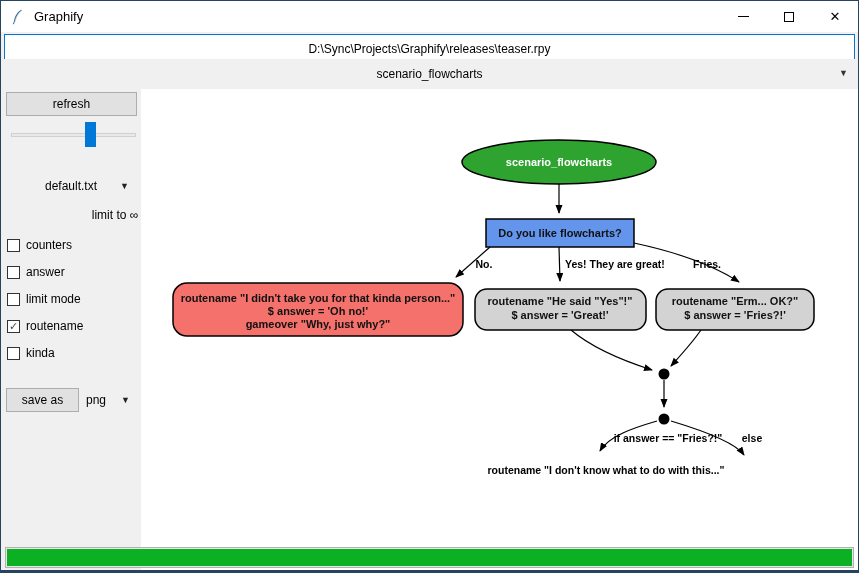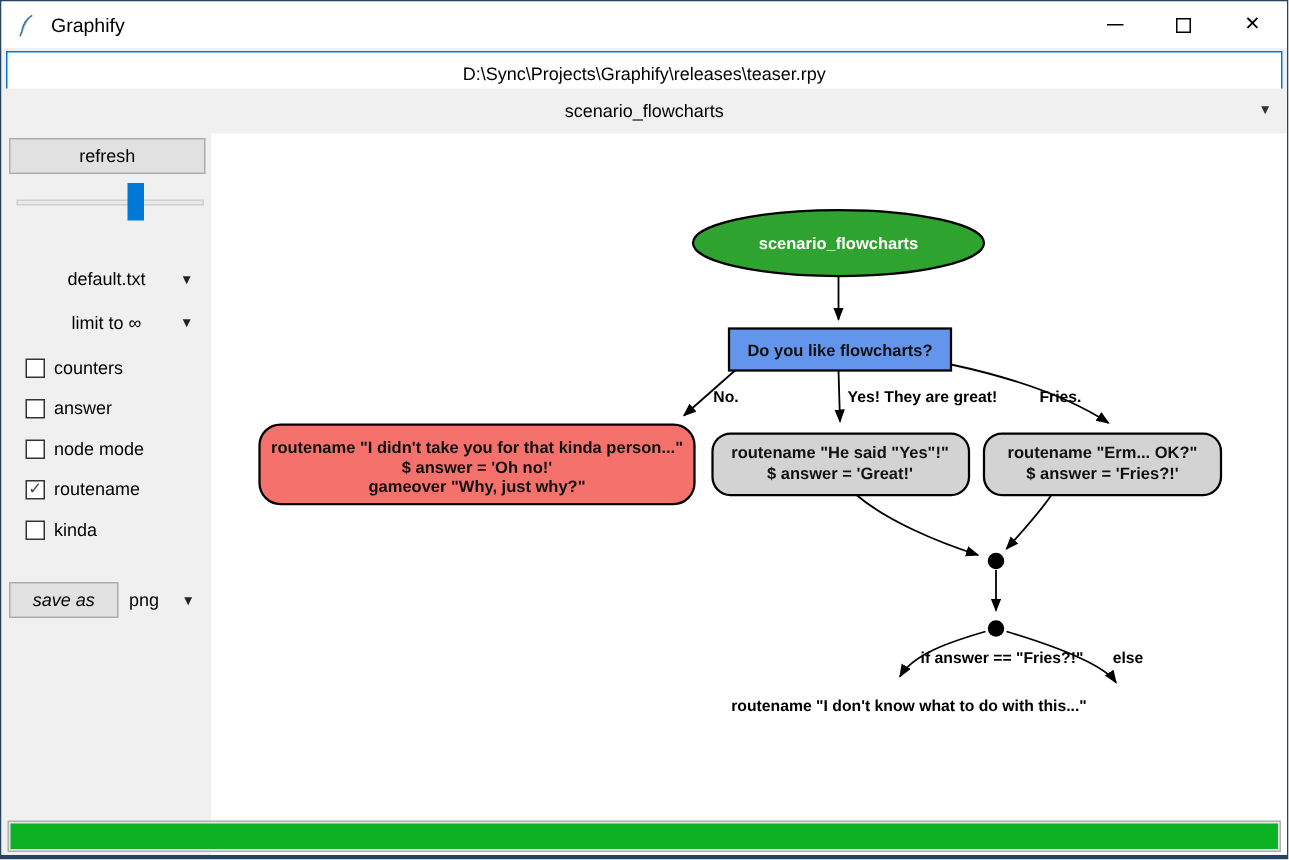--- a/index.html
+++ b/index.html
@@ -39,36 +39,36 @@
   .main { flex: 1 1 auto; display: flex; min-height: 0; }
   .sidebar { width: 140px; background: #f0f0f0; position: relative; flex: 0 0 auto; }
   .canvas { flex: 1 1 auto; background: #fff; position: relative; overflow: hidden; }
 
   .btn {
     position: absolute; background: #e1e1e1; border: 1px solid #adadad;
     font-size: 12px; color: #000; display: flex; align-items: center; justify-content: center;
     font-family: "Liberation Sans", sans-serif; cursor: default;
   }
   .btn-refresh { left: 5px; top: 3px; width: 131px; height: 24px; }
-  .btn-save { left: 5px; top: 299px; width: 73px; height: 24px; font-style: italic; }
+  .btn-save { left: 5px; top: 299px; width: 73px; height: 24px; }
 
   .slider-track { position: absolute; left: 10px; top: 44px; width: 125px; height: 4px;
     background: #e9e9e9; border: 1px solid #d0d0d0; }
   .slider-thumb { position: absolute; top: 33px; width: 11px; height: 25px; background: #0078d7; }
 
   .side-combo { position: absolute; left: 0; width: 140px; height: 22px;
     display: flex; align-items: center; justify-content: center; font-size: 12px; color: #000; cursor: default; }
   .side-combo .arrow { position: absolute; left: 119px; font-size: 9px; color: #222; }
   .combo-file  { top: 86px; }
-  .combo-limit { top: 115px; }
+  .combo-limit { top: 115px; margin-left: 44px; }
   .combo-fmt   { top: 299px; height: 24px; width: 140px; }
   .combo-fmt .fmt-text { position: absolute; left: 85px; }
   .combo-fmt .arrow { left: 120px; }
 
-  .chk-row { position: absolute; left: 16px; height: 20px; display: flex; align-items: center; cursor: default; }
+  .chk-row { position: absolute; left: 6px; height: 20px; display: flex; align-items: center; cursor: default; }
   .chk-box { width: 13px; height: 13px; background: #fff; border: 1px solid #333; margin-right: 6px;
     display: flex; align-items: center; justify-content: center; font-size: 11px; color: #4a4a4a; line-height: 1; }
   .chk-label { font-size: 12px; color: #000; }
 
   
   svg text { font-family: "Liberation Sans", sans-serif; font-weight: bold; font-size: 11px; fill: #111; }
   svg text.node-label-light { fill: #fff; }
   svg text.edge-label { font-size: 10.5px; fill: #000; }
 
   
@@ -134,21 +134,21 @@
       <div class="chk-row" style="top:146px">
         <span class="chk-box"></span>
         <span class="chk-label">counters</span>
       </div>
       <div class="chk-row" style="top:173px">
         <span class="chk-box"></span>
         <span class="chk-label">answer</span>
       </div>
       <div class="chk-row" style="top:200px">
         <span class="chk-box"></span>
-        <span class="chk-label">node mode</span>
+        <span class="chk-label">limit mode</span>
       </div>
       <div class="chk-row" style="top:227px">
         <span class="chk-box">✓</span>
         <span class="chk-label">routename</span>
       </div>
       <div class="chk-row" style="top:254px">
         <span class="chk-box"></span>
         <span class="chk-label">kinda</span>
       </div>
 

